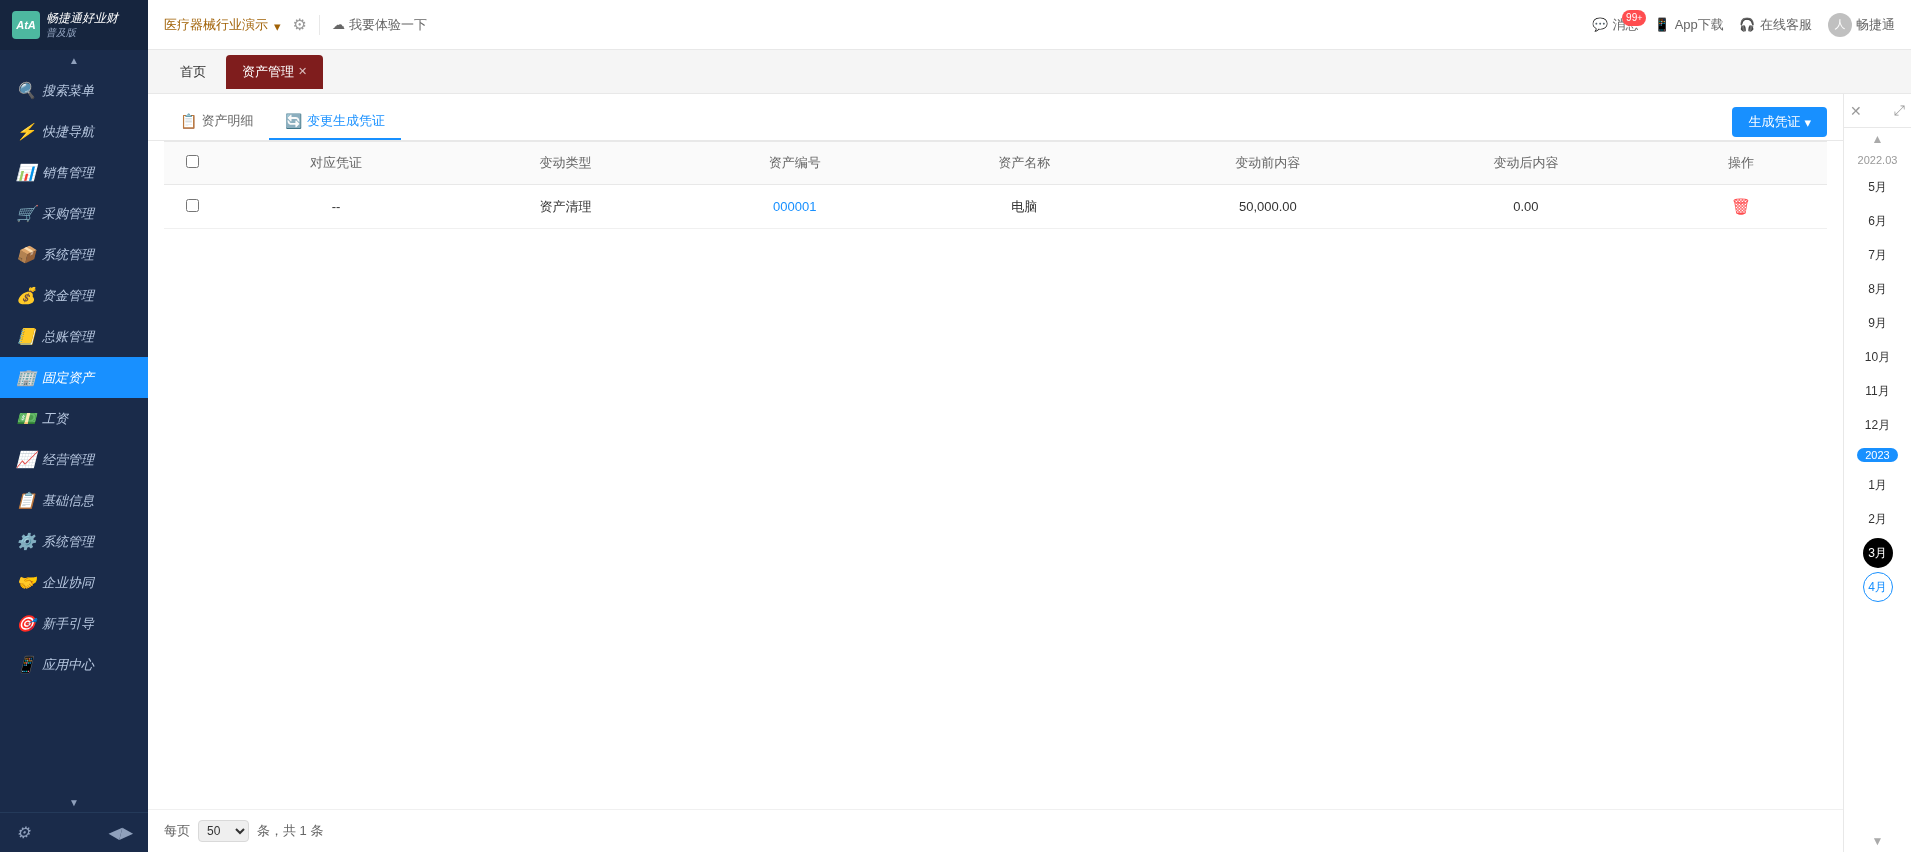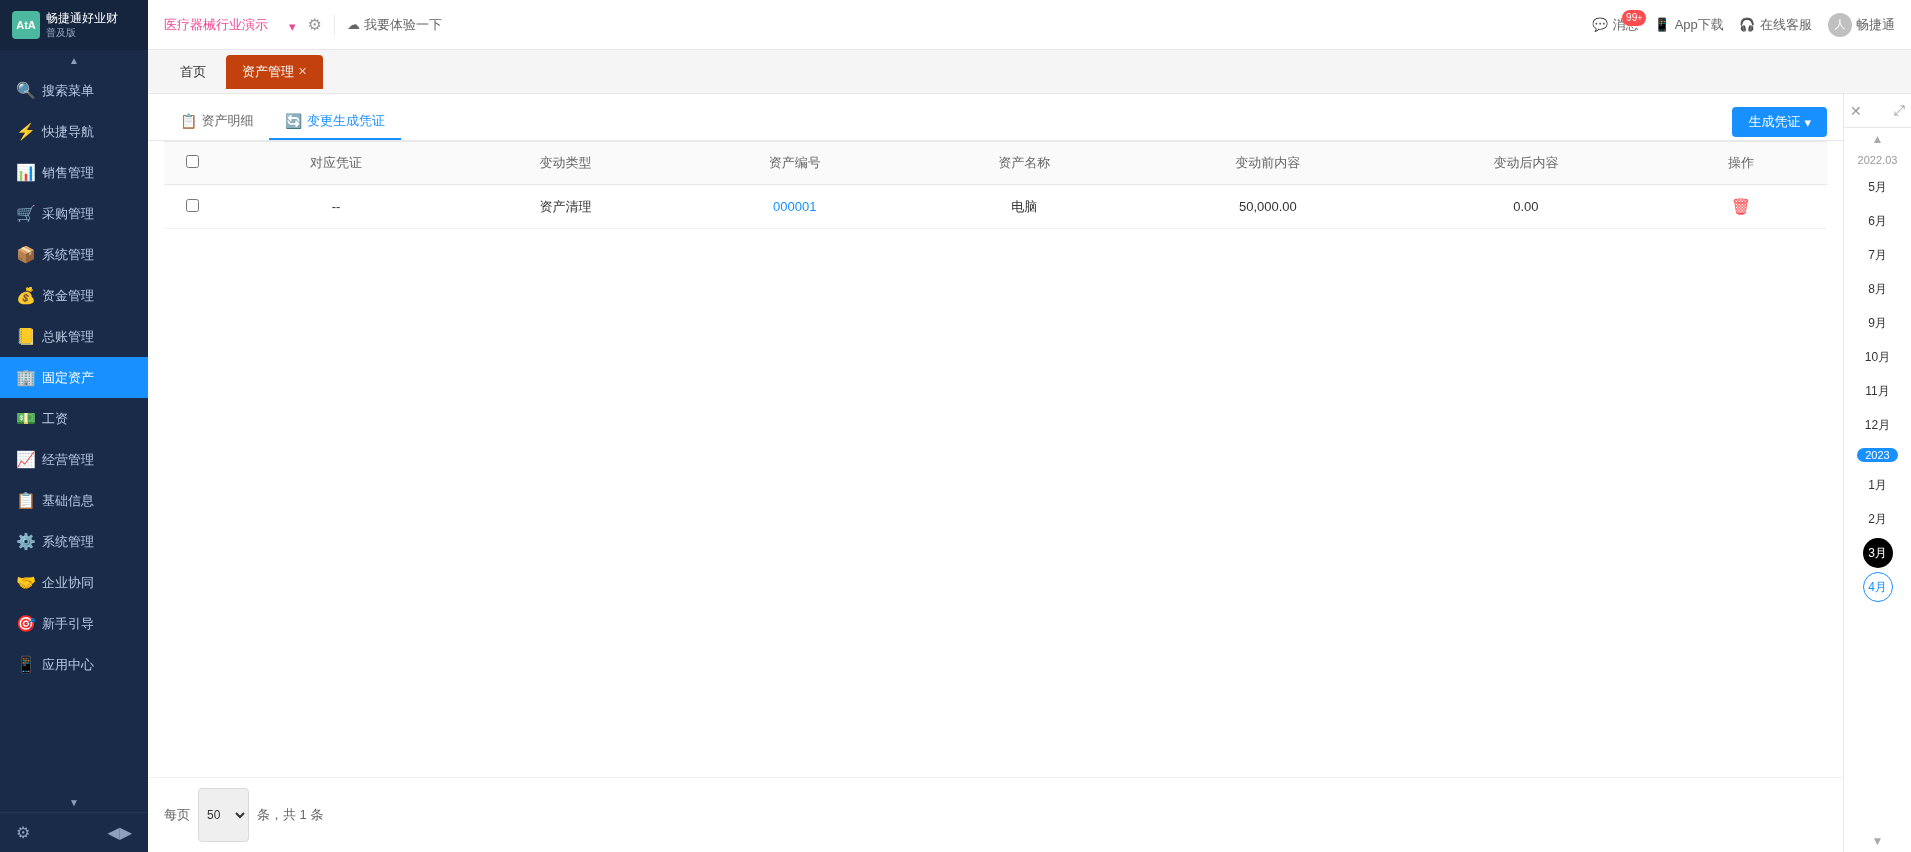--- a/index.html
+++ b/index.html
@@ -7,20 +7,21 @@
 
     
     .sidebar {
       width: 148px;
       background: #1a2b4a;
       display: flex;
       flex-direction: column;
       flex-shrink: 0;
       height: 100%;
       position: relative;
+      font-style: italic;
     }
     .sidebar-logo {
       display: flex;
       align-items: center;
       padding: 10px 12px;
       background: #16253e;
       color: #fff;
       font-size: 12px;
       height: 50px;
       gap: 6px;
@@ -92,23 +93,23 @@
       display: flex;
       align-items: center;
       padding: 0 16px;
       border-bottom: 1px solid #e8e8e8;
       gap: 12px;
       flex-shrink: 0;
     }
     .topbar-company {
       display: flex;
       align-items: flex-end;
-      gap: 21px;
-      font-size: 13px;
-      color: #ec4899;
+      gap: 6px;
+      font-size: 13px;
+      color: #a16207;
       cursor: pointer;
     }
     .topbar-divider { width: 1px; height: 20px; background: #e8e8e8; }
     .topbar-experience {
       display: flex;
       align-items: center;
       gap: 4px;
       color: #666;
       font-size: 13px;
       cursor: pointer;
@@ -181,21 +182,21 @@
       gap: 4px;
       padding: 6px 16px;
       border-radius: 4px 4px 0 0;
       cursor: pointer;
       font-size: 13px;
       color: #666;
       background: #e0e0e0;
       height: 34px;
     }
     .tab-item.active {
-      background: #c2410c;
+      background: #7f1d1d;
       color: #fff;
     }
     .tab-close { font-size: 11px; opacity: 0.7; cursor: pointer; }
     .home-tab { background: transparent; color: #333; }
 
     
     .page-content {
       flex: 1;
       display: flex;
       overflow: hidden;
@@ -290,21 +291,21 @@
       padding: 10px 16px;
       border-top: 1px solid #f0f0f0;
       gap: 8px;
       font-size: 13px;
       color: #666;
       flex-shrink: 0;
     }
     .page-select {
       border: 1px solid #d9d9d9;
       border-radius: 4px;
-      padding: 18px 4px;
+      padding: 2px 4px;
       font-size: 12px;
       color: #333;
     }
 
     
     .right-panel {
       width: 68px;
       background: #fff;
       border-left: 1px solid #e8e8e8;
       display: flex;

